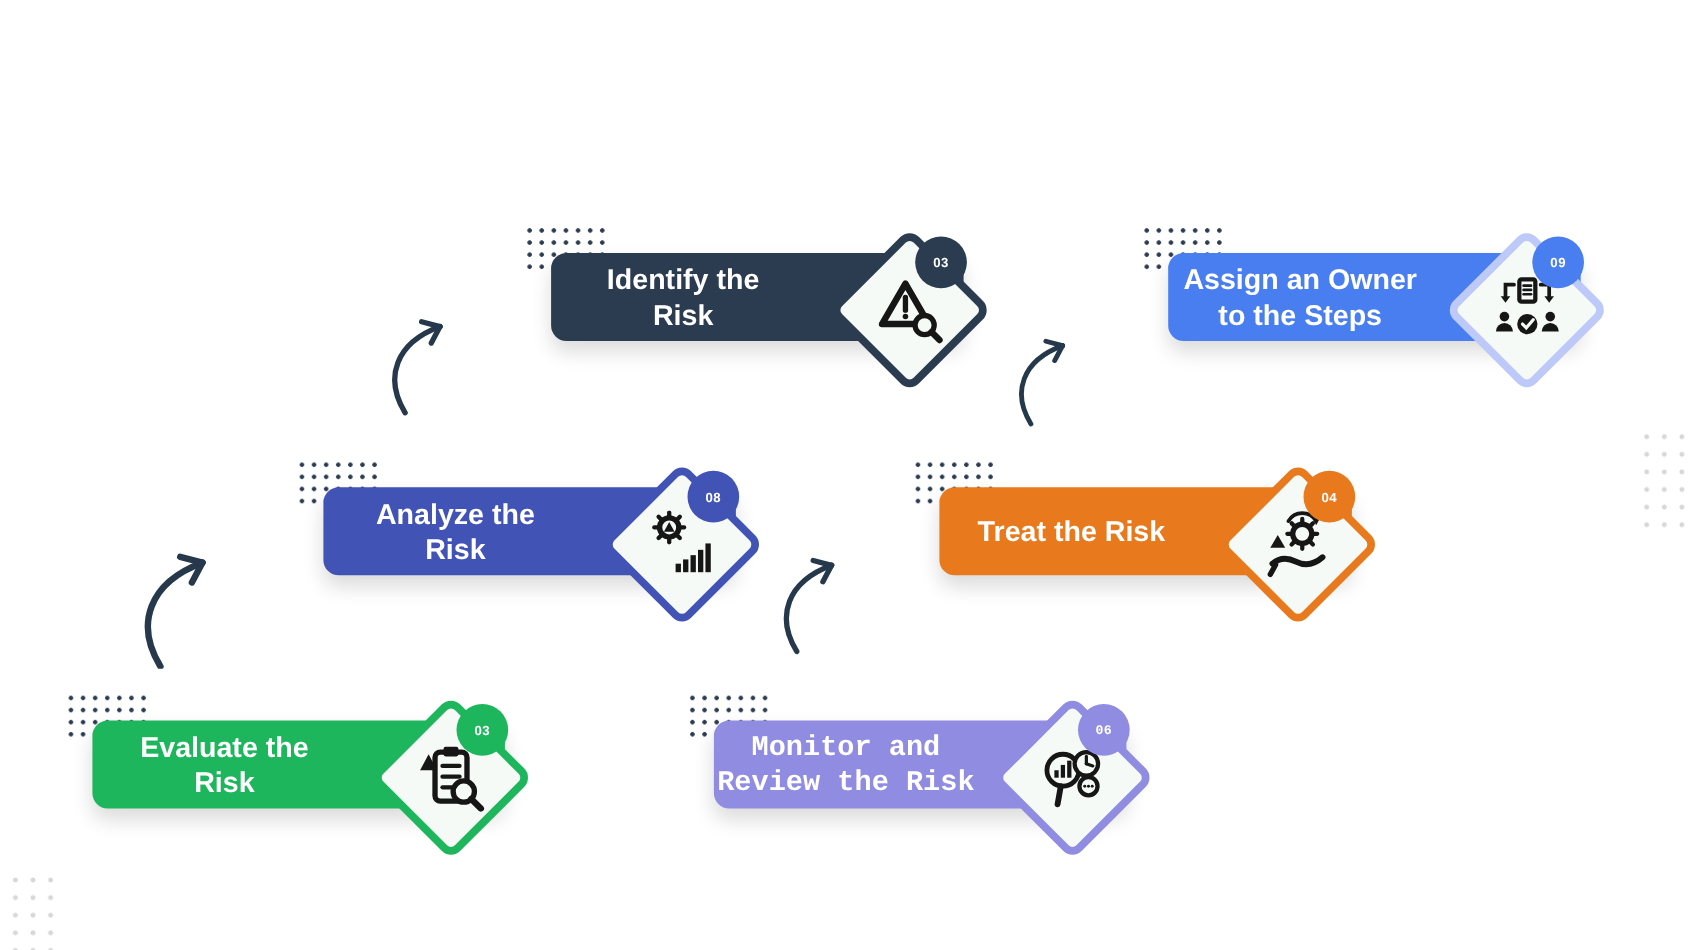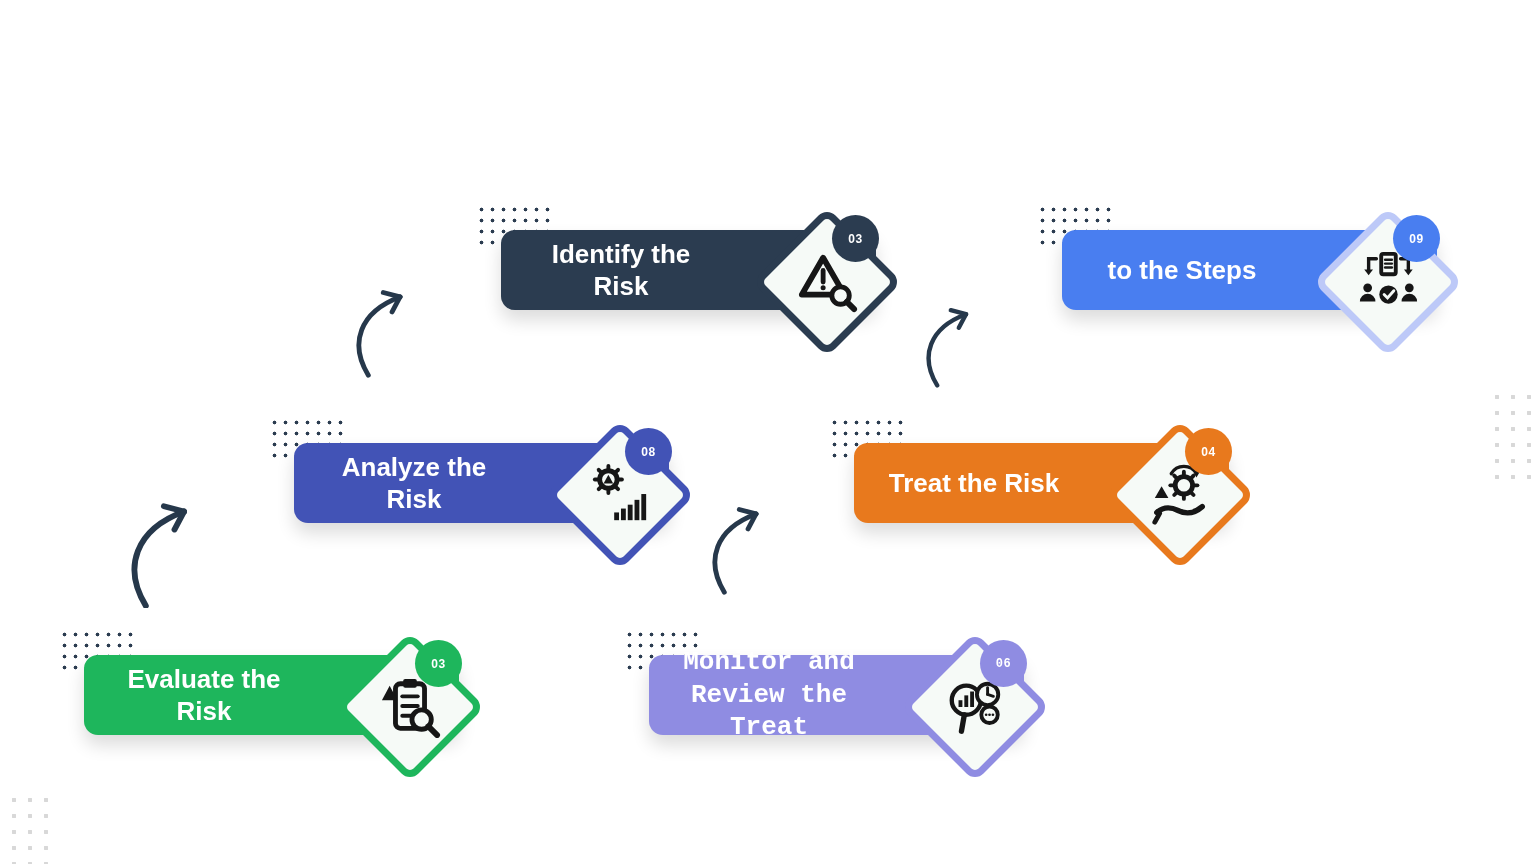--- a/index.html
+++ b/index.html
@@ -170,21 +170,21 @@
       </svg>
     </div>
     <div class="badge">03</div>
   </div>
 
   <div class="step s4" style="--accent: #8f8ce2; --tint: #cfcdf4; --dborder: #8f8ce2;">
     <div class="dots dots-dark"></div>
     <div class="bar">
       <div class="label">
         <span>Monitor and</span>
-        <span>Review the Treat</span>
+        <span>Review the Risk</span>
       </div>
     </div>
     <div class="diamond-back"></div>
     <div class="diamond">
       <svg class="ic" viewBox="0 0 64 64">
         <g stroke="#161616" fill="none" stroke-linecap="round">
           <circle cx="23" cy="25" r="15" stroke-width="4.5"></circle>
           <g fill="#161616" stroke="none">
             <rect x="15" y="25" width="4" height="7"></rect>
               <rect x="21" y="20" width="4" height="12"></rect>
@@ -237,20 +237,21 @@
         </g>
       </svg>
     </div>
     <div class="badge">04</div>
   </div>
 
   <div class="step s6" style="--accent: #497ef0; --tint: #ccd6fb; --dborder: #bdc9f8;">
     <div class="dots dots-dark"></div>
     <div class="bar">
       <div class="label">
+        <span>Assign an Owner</span>
         <span>to the Steps</span>
       </div>
     </div>
     <div class="diamond-back"></div>
     <div class="diamond">
       <svg class="ic" viewBox="0 0 64 64">
         <g stroke="#161616" fill="none" stroke-linecap="round">
           <rect x="25" y="3" width="15" height="21" rx="2" fill="#f6faf7" stroke-width="4"></rect>
           <line x1="29" y1="9" x2="36" y2="9" stroke-width="2.5"></line>
           <line x1="29" y1="13" x2="36" y2="13" stroke-width="2.5"></line>

